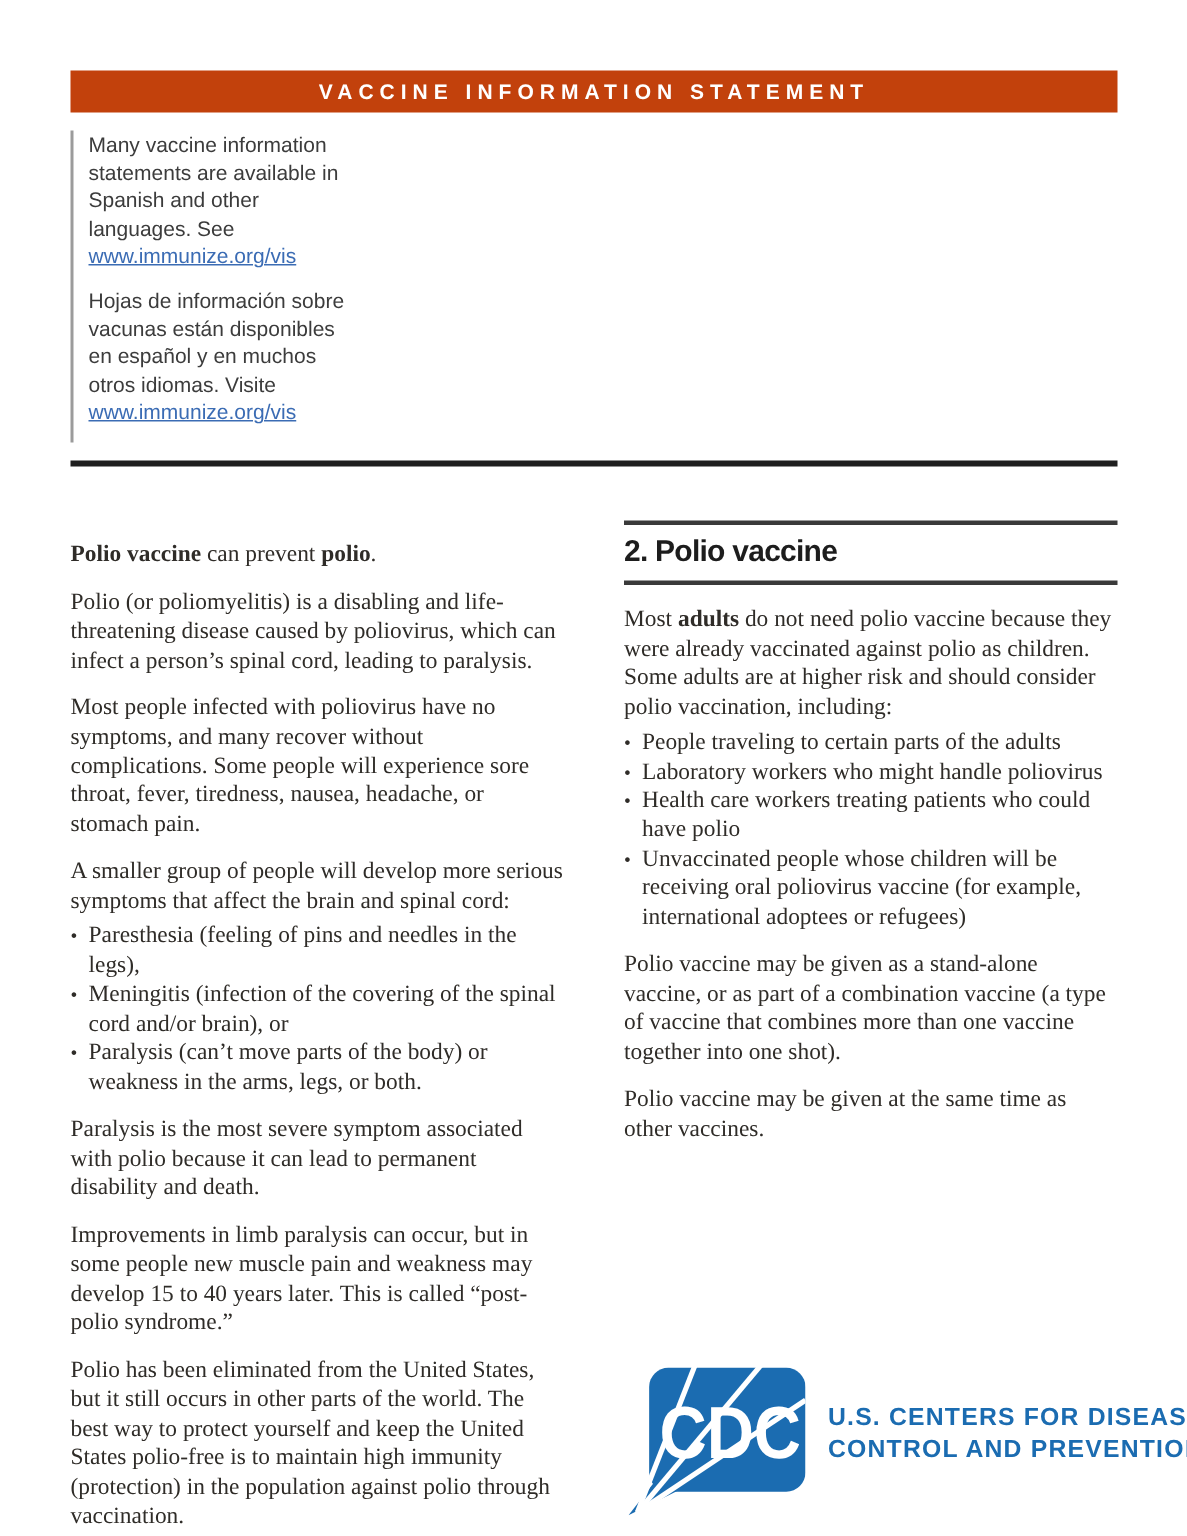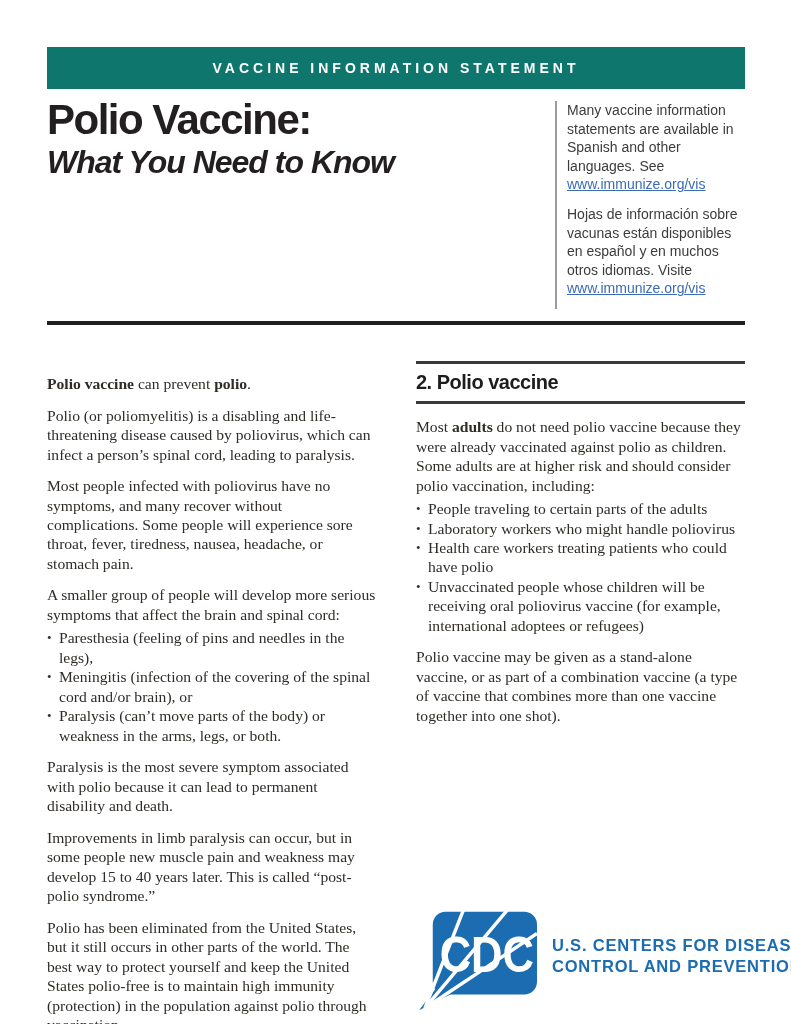--- a/index.html
+++ b/index.html
@@ -10,22 +10,22 @@
     font-family: "Liberation Sans", sans-serif;
     position: relative;
     overflow: hidden;
   }
   .page {
     position: absolute; inset: 0;
     padding: 47px 46px 0 47px;
   }
   
   .banner {
-    background: #0f766e;
-    height: 42px;
+    background: #c2410c;
+    height: 28px;
     display: flex; align-items: center; justify-content: center;
   }
   .banner-label {
     color: #ffffff;
     font-weight: bold;
     font-size: 14px;
     letter-spacing: 4px;
   }
   
   .header-row { display: flex; margin-top: 10px; }
@@ -103,24 +103,20 @@
 </head>
 <body>
 
 <div class="page">
 
   <div class="banner">
     <span class="banner-label">VACCINE INFORMATION STATEMENT</span>
   </div>
 
   <div class="header-row">
-    <div class="titles">
-      <h1 class="title">Polio Vaccine:</h1>
-      <h2 class="subtitle">What You Need to Know</h2>
-    </div>
     <div class="infobox">
       <p><span>Many vaccine information statements are available in Spanish and other languages. See </span><a>www.immunize.org/vis</a></p>
       <p><span>Hojas de información sobre vacunas están disponibles en español y en muchos otros idiomas. Visite </span><a>www.immunize.org/vis</a></p>
     </div>
   </div>
 
   <div class="thick-rule"></div>
 
   <div class="columns">
     <div class="column">
@@ -164,20 +160,21 @@
             <div class="bullet-item">
               <span class="bullet-marker">•</span>
               <span class="bullet-text">Health care workers treating patients who could have polio</span>
             </div>
             <div class="bullet-item">
               <span class="bullet-marker">•</span>
               <span class="bullet-text">Unvaccinated people whose children will be receiving oral poliovirus vaccine (for example, international adoptees or refugees)</span>
             </div>
           </div>
           <p class="para">Polio vaccine may be given as a stand-alone vaccine, or as part of a combination vaccine (a type of vaccine that combines more than one vaccine together into one shot).</p>
+          <p class="para">Polio vaccine may be given at the same time as other vaccines.</p>
         </div>
     </div>
   </div>
 
   <div class="footer">
     <svg width="118" height="102" viewBox="0 0 120 102">
       <polygon points="28,64 0,100 48,76" fill="#1b6cb1"></polygon>
       <rect x="14" y="0" width="106" height="84" rx="13" fill="#1b6cb1"></rect>
       <line x1="6" y1="98" x2="46" y2="-4" stroke="#ffffff" stroke-width="3.5"></line>
       <line x1="6" y1="98" x2="90" y2="-2" stroke="#ffffff" stroke-width="3.5"></line>

